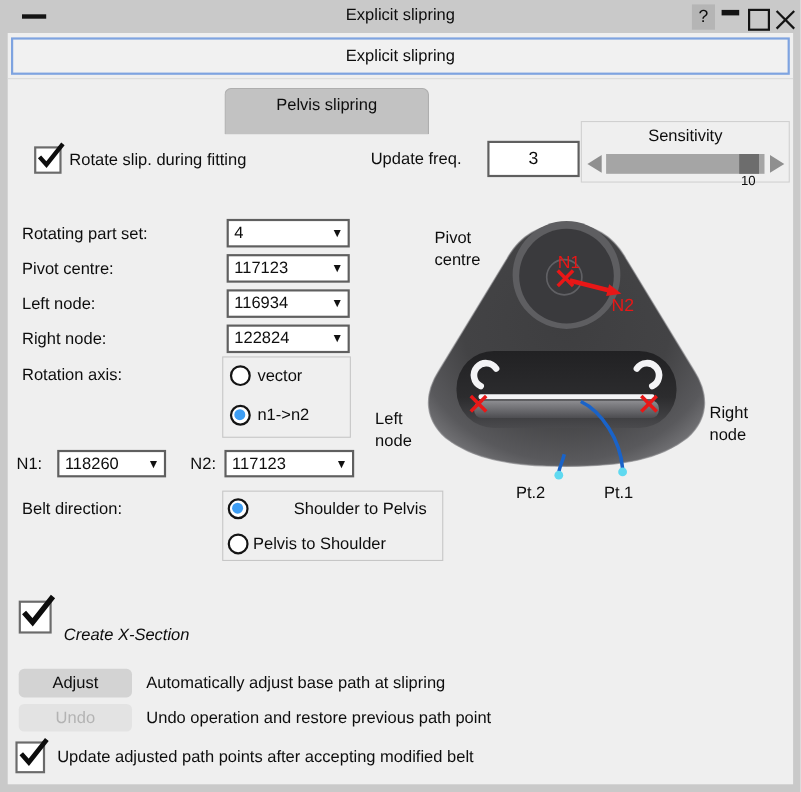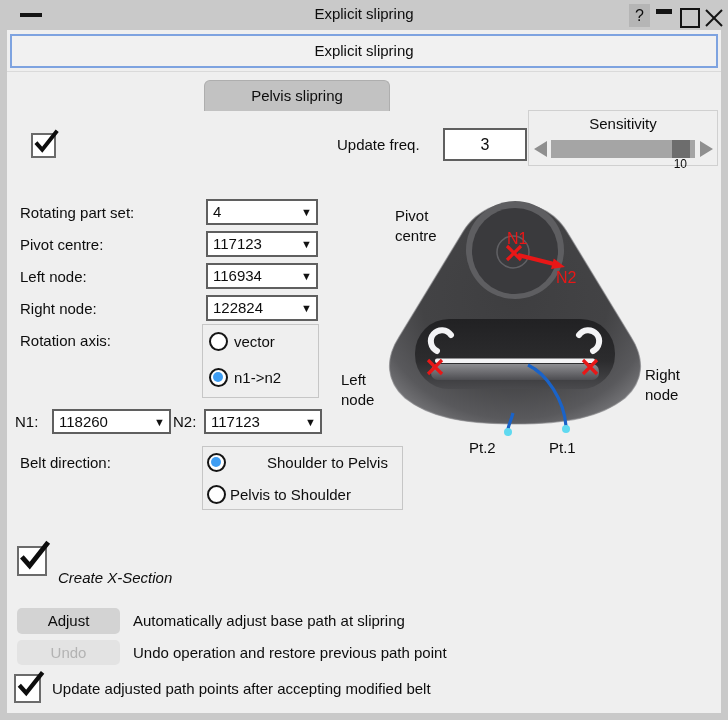--- a/index.html
+++ b/index.html
@@ -18,21 +18,21 @@
   .max-btn { position:absolute; left:680px; top:8px; width:20px; height:20px; border:2px solid #141414; background:transparent; }
   .close-btn { position:absolute; left:703px; top:7px; width:22px; height:22px; }
 
   
   .header-button { position:absolute; left:10px; top:34px; width:708px; height:34px; background:#f1f1f1; border:2px solid #7ea3e0; text-align:center; font-size:15px; line-height:30px; }
   .divider { position:absolute; left:7px; top:71px; width:714px; height:1px; background:#dadada; }
 
   
   .tab { position:absolute; font-size:15px; text-align:center; border-radius:6px 6px 0 0; }
   .tab.active { left:17px; top:79px; width:180px; height:32px; background:#f3f3f3; border:1px solid #8f8f8f; border-bottom:none; line-height:30px; }
-  .tab.inactive { left:204px; top:80px; width:186px; height:31px; background:#c2c2c2; border:1px solid #aeaeae; border-bottom:none; line-height:29px; }
+  .tab.inactive { left:204px; top:80px; width:186px; height:42px; background:#c2c2c2; border:1px solid #aeaeae; border-bottom:none; line-height:29px; }
 
   
   .lbl { position:absolute; font-size:15px; white-space:nowrap; }
   .checkbox { position:absolute; background:#fff; border:2px solid #6b6b6b; }
   .checkbox svg { position:absolute; left:-6%; top:-30%; width:135%; height:130%; overflow:visible; }
   .dd { position:absolute; background:#fff; border:2px solid #5f5f5f; font-size:15px; }
   .dd .dd-value { position:absolute; left:5px; top:0; line-height:22px; }
   .dd .dd-arrow { position:absolute; right:4px; top:0; bottom:0; font-size:11px; display:flex; align-items:center; color:#111; }
   .groupbox { position:absolute; border:1px solid #c6c6c6; }
   .radio { position:absolute; width:19px; height:19px; border:2.5px solid #141414; border-radius:50%; background:#fff; }
@@ -78,20 +78,21 @@
 
   <div class="header-button">Explicit slipring</div>
   <div class="divider"></div>
   <div class="tab inactive">Pelvis slipring</div>
 
   <div class="checkbox" style="left:31px; top:133px; width:25px; height:25px;">
     <svg viewBox="0 0 36 34">
       <path d="M5,17 L13,26 L32,2" fill="none" stroke="#0d0d0d" stroke-width="5"></path>
     </svg>
   </div>
+  <div class="lbl" style="left:63px; top:137px;">Rotate slip. during fitting</div>
 
   <div class="lbl" style="left:337px; top:136px;">Update freq.</div>
   <div class="field-input">3</div>
 
   <div class="sens-panel">
     <div class="sens-title">Sensitivity</div>
     <div class="sens-arrow-left"></div>
     <div class="sens-track">
       <div class="sens-thumb"></div>
     </div>
@@ -126,21 +127,21 @@
   <div class="lbl" style="left:20px; top:332px;">Rotation axis:</div>
   <div class="groupbox" style="left:202px; top:324px; width:117px; height:74px;"></div>
   <div class="radio" style="left:209px; top:332px;"></div>
   <div class="lbl" style="left:234px; top:333px;">vector</div>
   <div class="radio selected" style="left:209px; top:368px;">
       <span class="radio-dot"></span>
     </div>
   <div class="lbl" style="left:234px; top:369px;">n1-&gt;n2</div>
 
   <div class="lbl" style="left:15px; top:413px;">N1:</div>
-  <div class="dd" style="left:52px; top:409px; width:119px; height:25px;">
+  <div class="dd" style="left:52px; top:409px; width:99px; height:25px;">
     <span class="dd-value">118260</span>
     <span class="dd-arrow">▼</span>
   </div>
   <div class="lbl" style="left:173px; top:413px;">N2:</div>
   <div class="dd" style="left:204px; top:409px; width:118px; height:25px;">
     <span class="dd-value">117123</span>
     <span class="dd-arrow">▼</span>
   </div>
 
   <div class="lbl" style="left:20px; top:454px;">Belt direction:</div>

